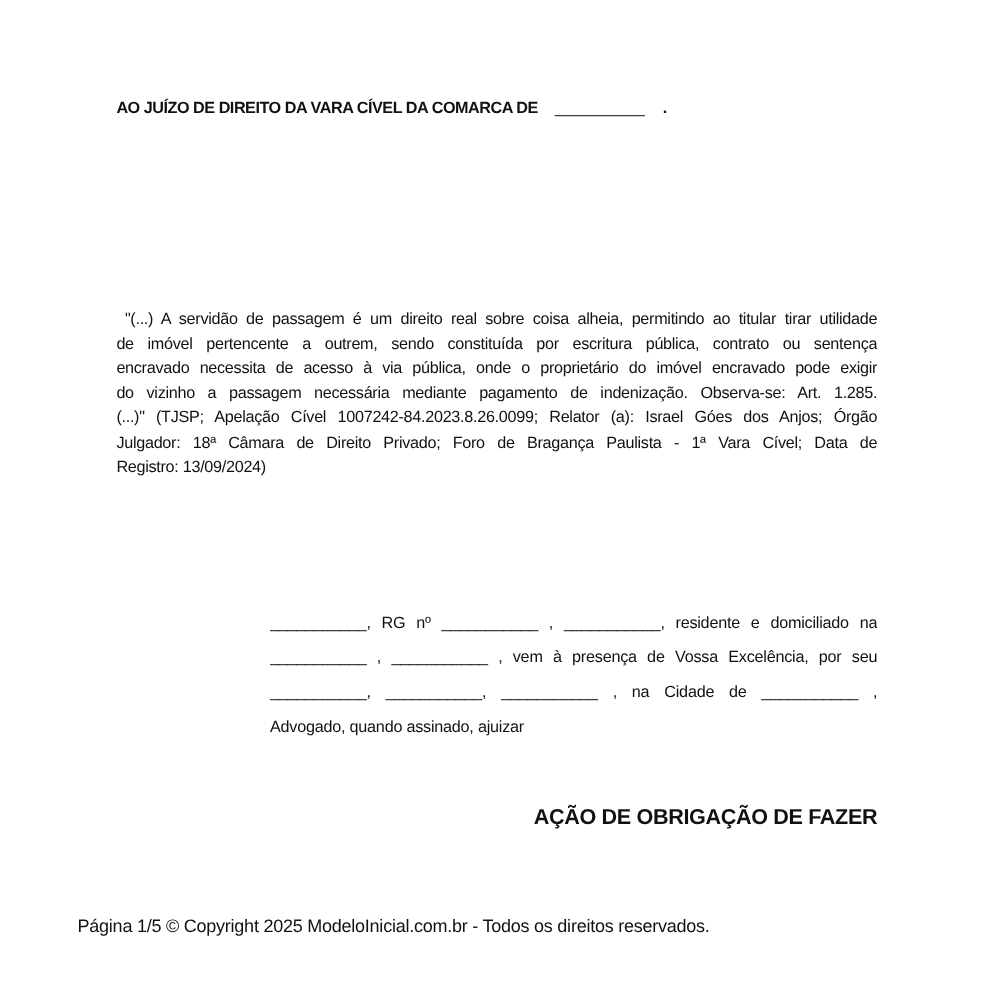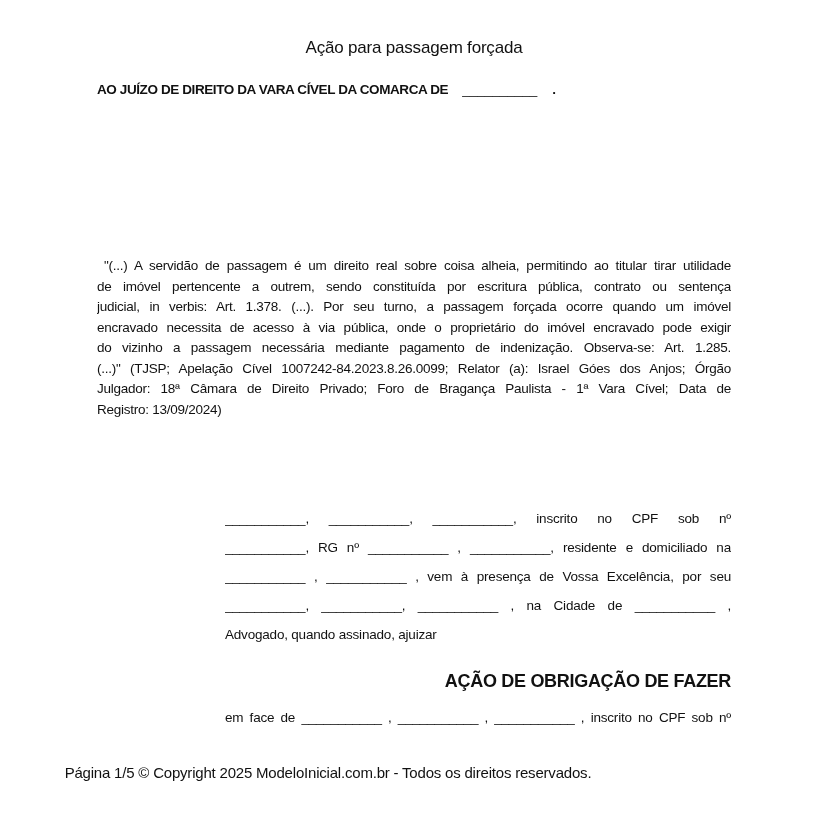--- a/index.html
+++ b/index.html
@@ -52,44 +52,40 @@
     position:absolute;top:763px;left:0;width:656px;
     text-align:center;font-size:15px;line-height:20px;
     letter-spacing:-0.2px;
   }
 </style>
 </head>
 <body>
 
 <div class="page">
 
-  <div class="doc-title">Ação para passagem forçada</div>
 
   <div class="court-heading">
     <span>AO JUÍZO DE DIREITO DA VARA CÍVEL DA COMARCA DE</span><span class="blank">__________</span><span>.</span>
   </div>
 
   <div class="quote-block">
     <div class="jline">&nbsp;"(...) A servidão de passagem é um direito real sobre coisa alheia, permitindo ao titular tirar utilidade</div>
     <div class="jline">de imóvel pertencente a outrem, sendo constituída por escritura pública, contrato ou sentença</div>
-    <div class="jline">judicial, in verbis: Art. 1.378. (...). Por seu turno, a passagem forçada ocorre quando um imóvel</div>
     <div class="jline">encravado necessita de acesso à via pública, onde o proprietário do imóvel encravado pode exigir</div>
     <div class="jline">do vizinho a passagem necessária mediante pagamento de indenização. Observa-se: Art. 1.285.</div>
     <div class="jline">(...)" (TJSP; Apelação Cível 1007242-84.2023.8.26.0099; Relator (a): Israel Góes dos Anjos; Órgão</div>
     <div class="jline">Julgador: 18ª Câmara de Direito Privado; Foro de Bragança Paulista - 1ª Vara Cível; Data de</div>
     <div class="lline">Registro: 13/09/2024)</div>
   </div>
 
   <div class="party-block">
-    <div class="jline">___________, ___________, ___________, inscrito no CPF sob nº</div>
     <div class="jline">___________, RG nº ___________ , ___________, residente e domiciliado na</div>
     <div class="jline">___________ , ___________ , vem à presença de Vossa Excelência, por seu</div>
     <div class="jline">___________, ___________, ___________ , na Cidade de ___________ ,</div>
     <div class="lline">Advogado, quando assinado, ajuizar</div>
   </div>
 
   <div class="action-heading">AÇÃO DE OBRIGAÇÃO DE FAZER</div>
 
-  <div class="defendant-line">em face de ___________ , ___________ , ___________ , inscrito no CPF sob nº</div>
 
   <div class="page-footer">Página 1/5 © Copyright 2025 ModeloInicial.com.br - Todos os direitos reservados.</div>
 
 </div>
 
 </body></html>

